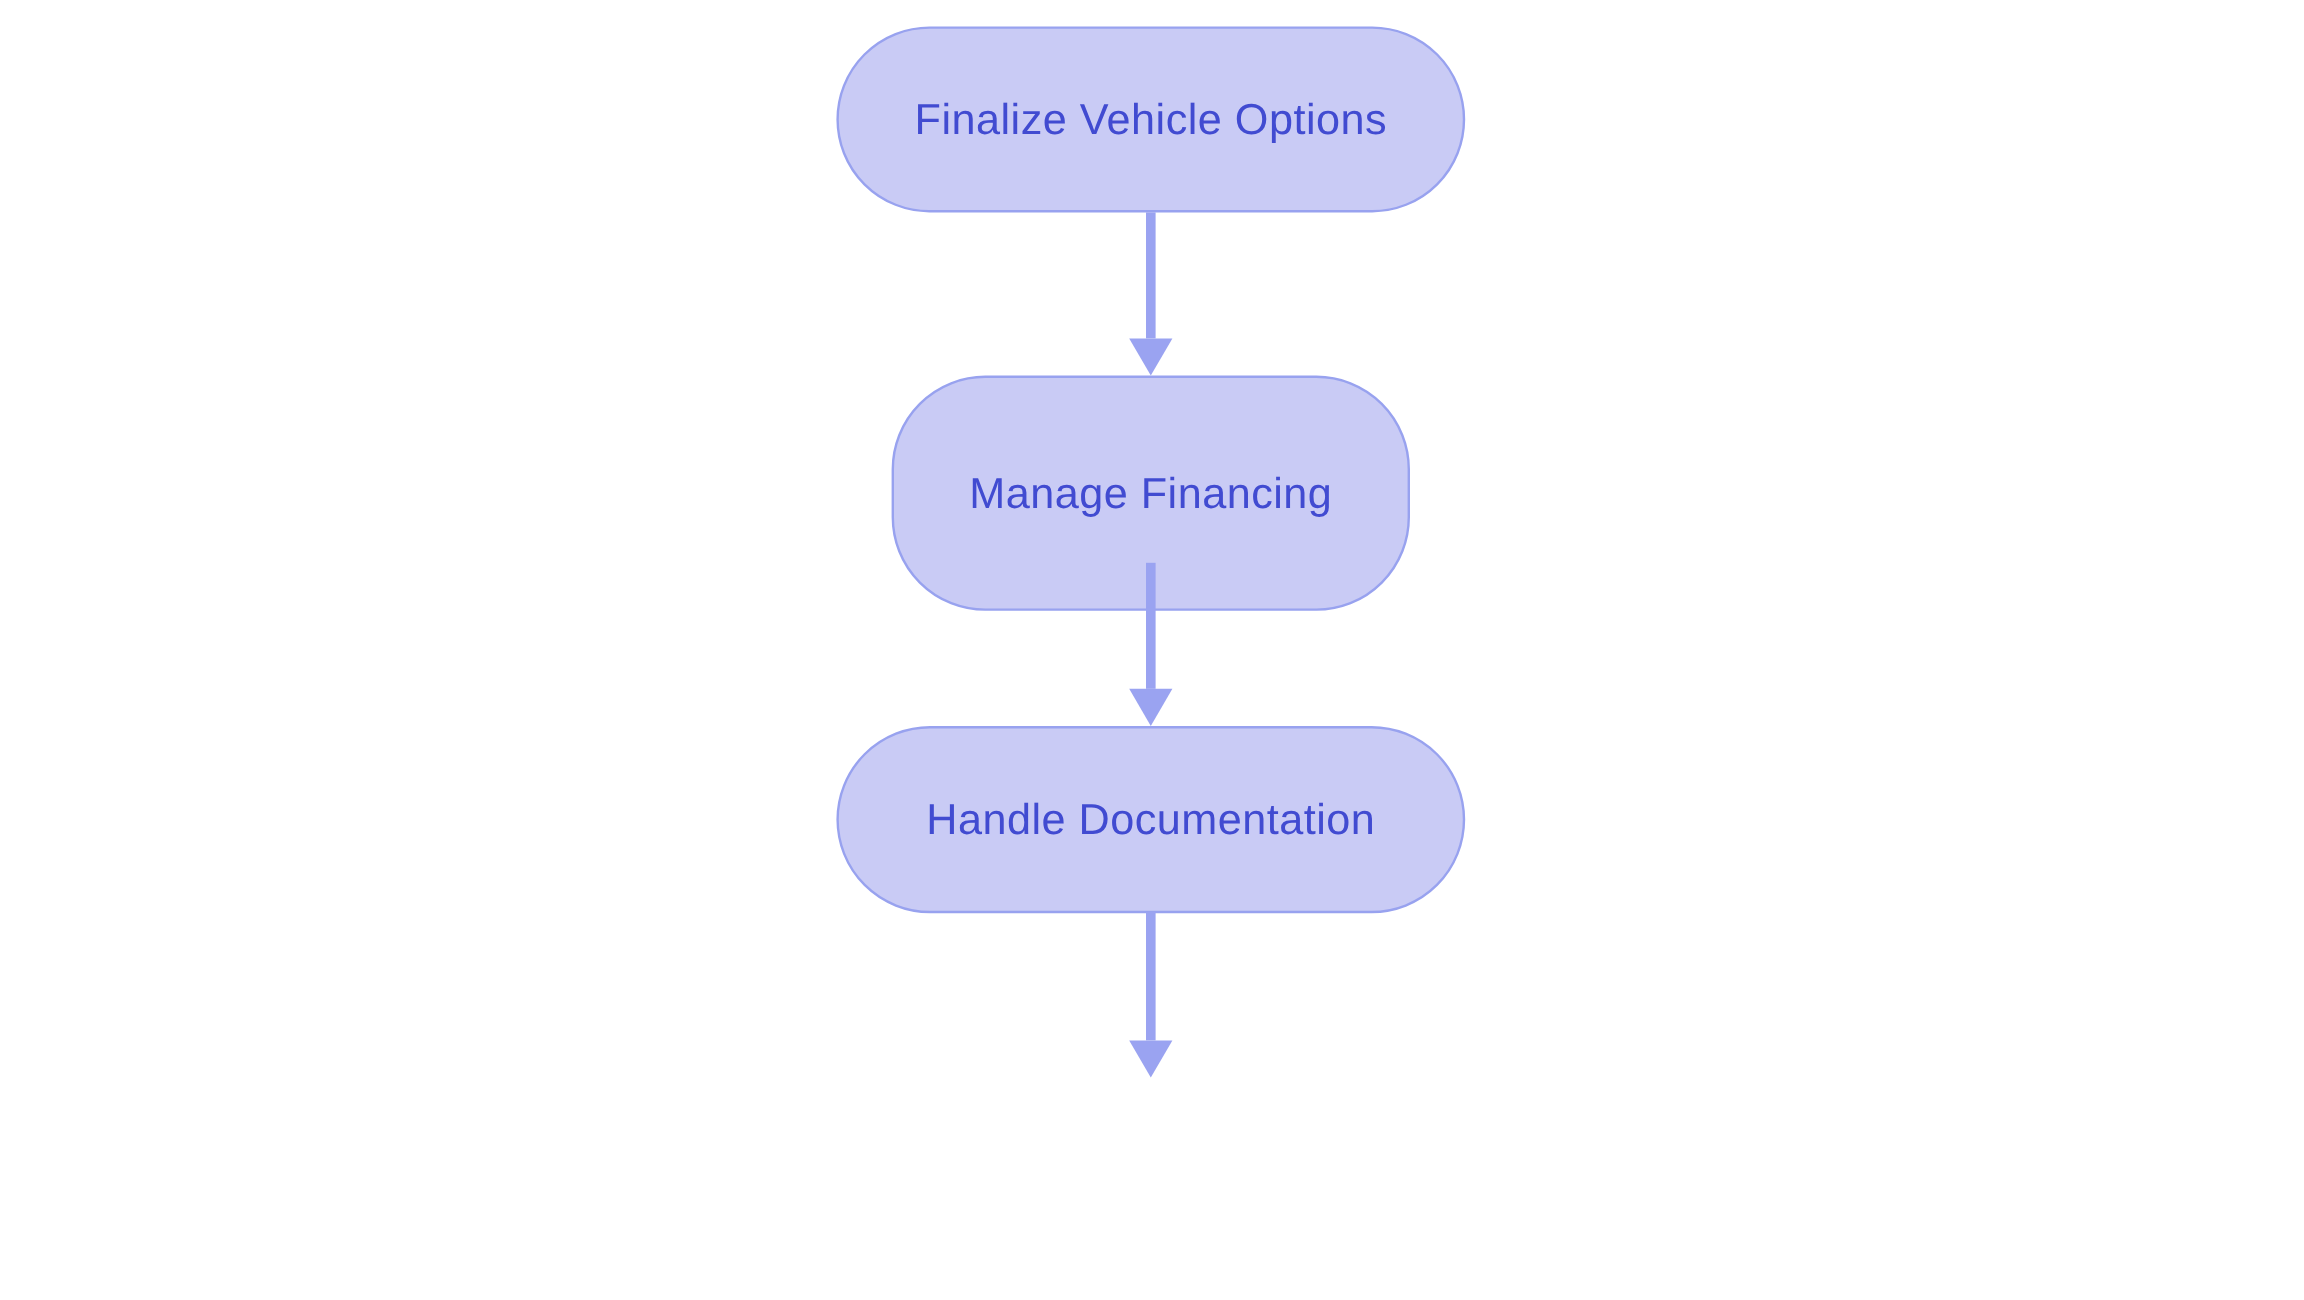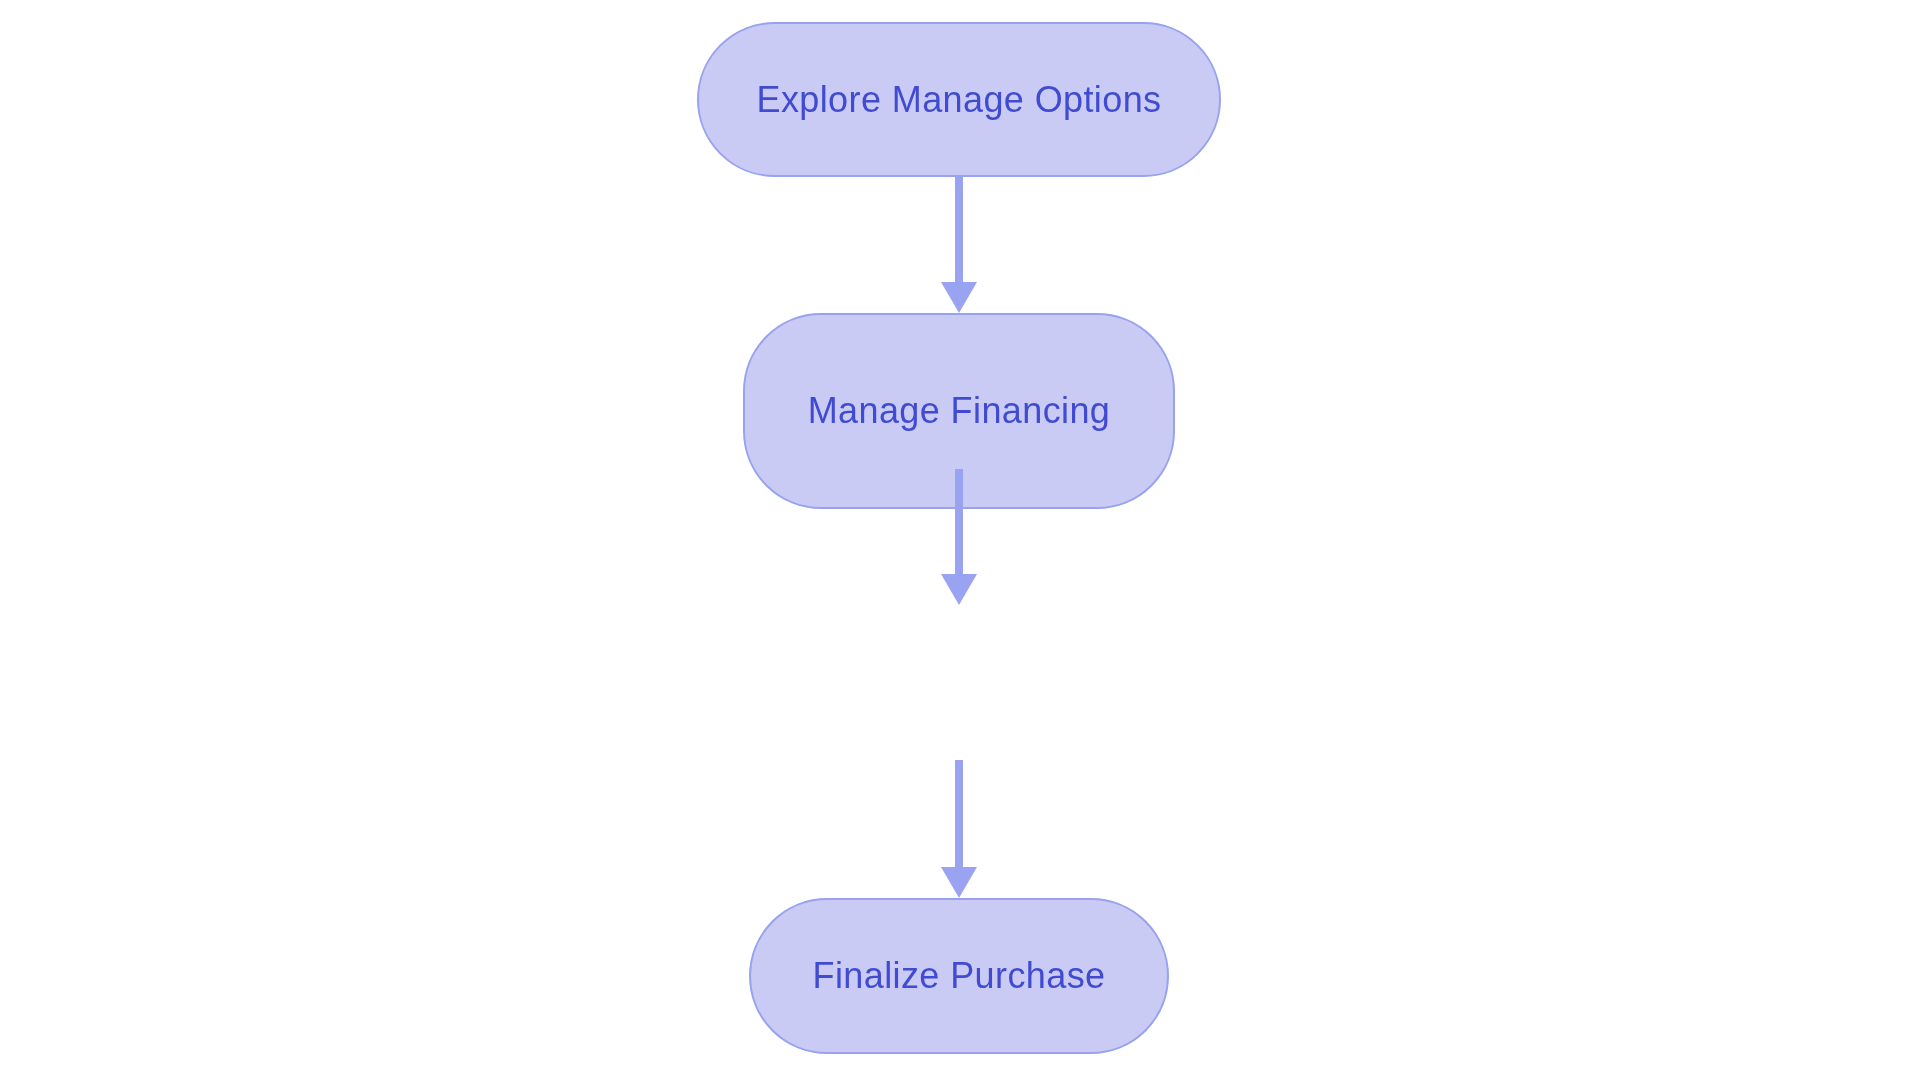--- a/index.html
+++ b/index.html
@@ -65,40 +65,40 @@
     border-right: 18px solid transparent;
     border-top: 31px solid var(--arrow, #9aa3f1);
   }
 </style>
 </head>
 <body>
 
 <div class="canvas">
 
   <div class="node node-1">
-    <span class="node-label">Explore Manage Options</span>
+    <span class="node-label">Finalize Vehicle Options</span>
   </div>
 
   <div class="arrow arrow-1">
     <div class="arrow-stem"></div>
     <div class="arrow-head"></div>
   </div>
 
   <div class="node node-2">
     <span class="node-label">Manage Financing</span>
   </div>
 
   <div class="arrow arrow-2">
     <div class="arrow-stem"></div>
     <div class="arrow-head"></div>
   </div>
 
+  <div class="node node-3">
+    <span class="node-label">Handle Documentation</span>
+  </div>
 
   <div class="arrow arrow-3">
     <div class="arrow-stem"></div>
     <div class="arrow-head"></div>
   </div>
 
-  <div class="node node-4">
-    <span class="node-label">Finalize Purchase</span>
-  </div>
 
 </div>
 
 </body></html>

